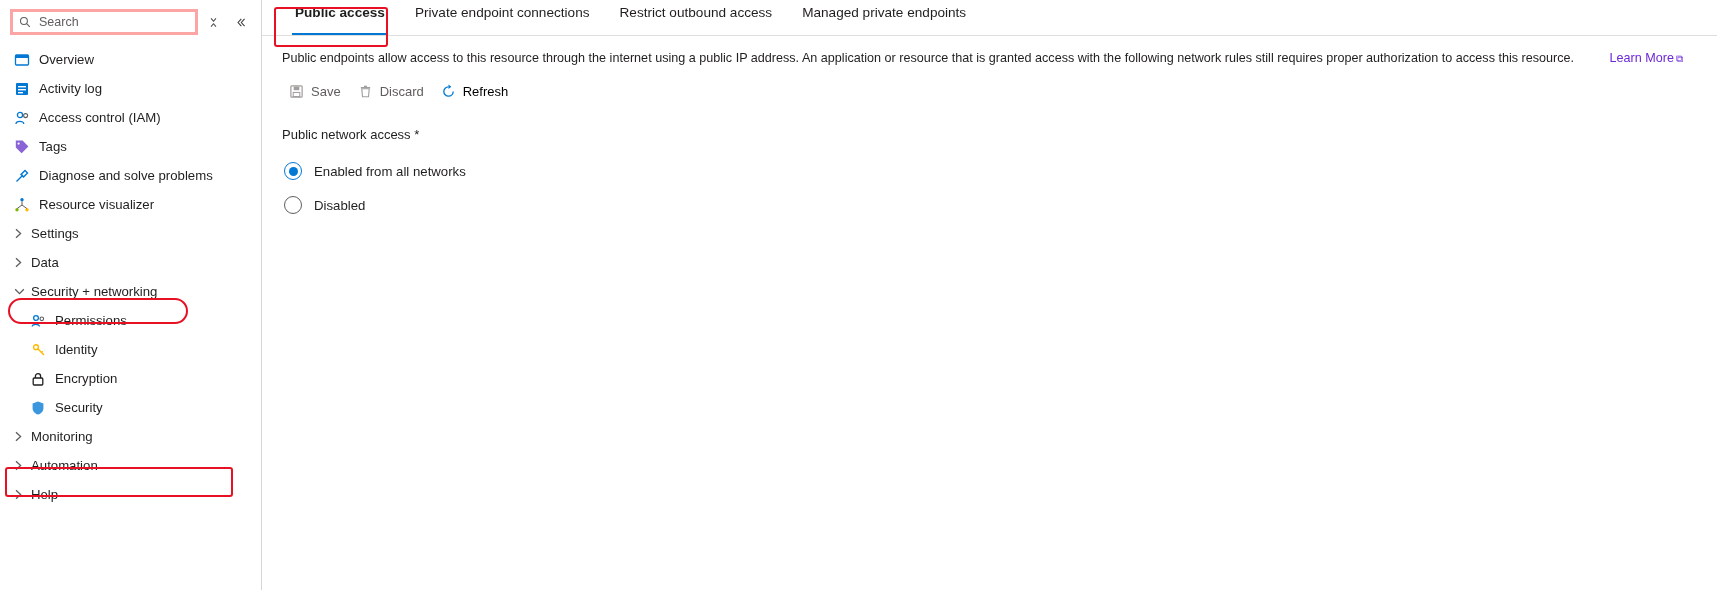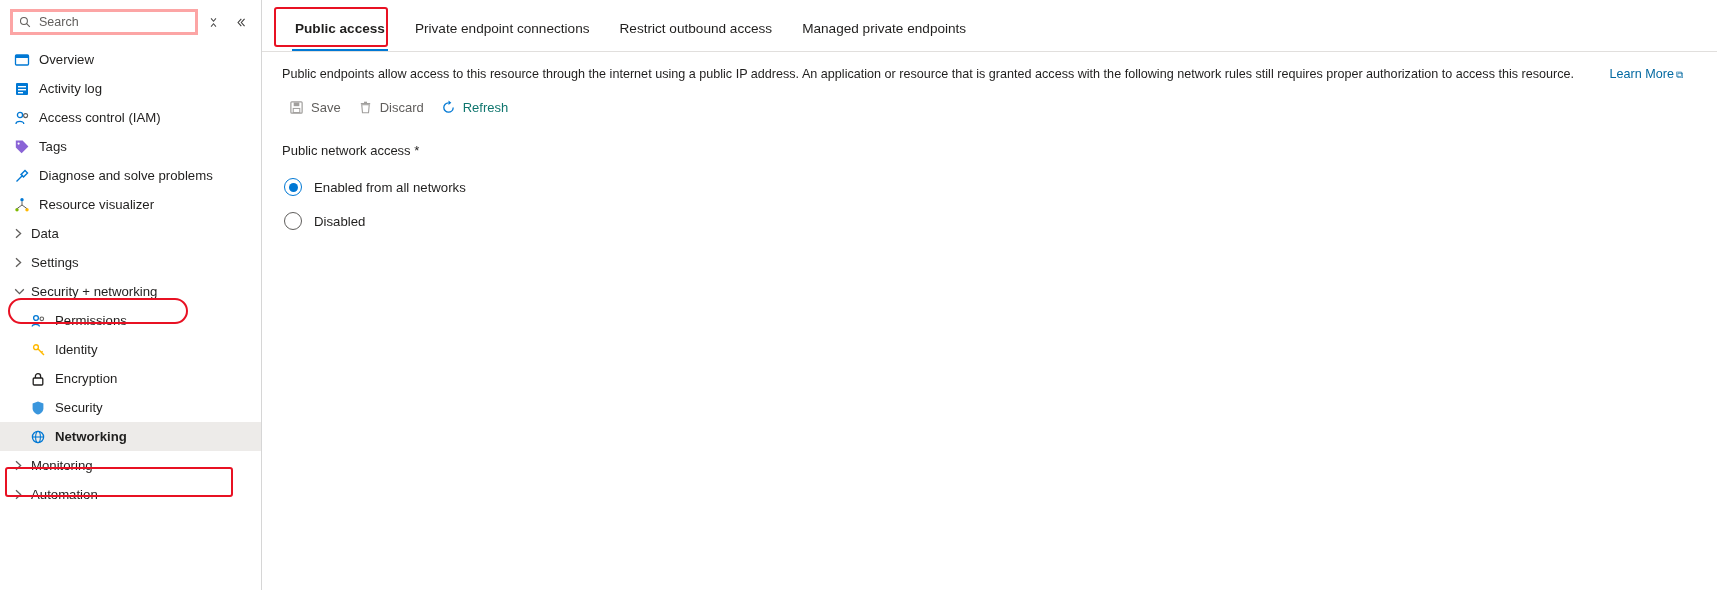--- a/index.html
+++ b/index.html
@@ -115,21 +115,21 @@
   .main {
     flex: 1 1 auto;
     height: 100%;
     background: #ffffff;
     position: relative;
     overflow: hidden;
   }
   .tabs {
     display: flex;
     align-items: flex-end;
-    height: 52px;
+    height: 36px;
     padding: 4px 0 0 18px;
     border-bottom: 1px solid #e1dfdd;
     gap: 0px;
   }
   .tab {
     position: relative;
     height: 46px;
     display: flex;
     align-items: center;
     padding: 0 15px;
@@ -148,21 +148,21 @@
   }
 
   .desc {
     padding: 14px 20px 0 20px;
     font-size: 12.6px;
     color: #201f1e;
     line-height: 1.35;
     white-space: nowrap;
   }
   .desc a {
-    color: #0369a1;
+    color: #6d28d9;
     text-decoration: none;
     padding-left: 32px;
   }
   .desc a .ext { font-size: 10px; margin-left: 2px; }
 
   .cmdbar {
     display: flex;
     align-items: center;
     gap: 0px;
     padding: 10px 3px 0 20px;
@@ -170,21 +170,21 @@
   .cmd {
     display: flex;
     align-items: center;
     gap: 6px;
     height: 28px;
     padding: 0 10px 0 6px;
     font-size: 13px;
     color: #605e5c;
     cursor: default;
   }
-  .cmd.enabled { color: #0f766e; cursor: pointer; }
+  .cmd.enabled { color: #000000; cursor: pointer; }
   .cmd .cico { width: 17px; height: 17px; display:flex; align-items:center; justify-content:center; }
 
   .field-label {
     padding: 22px 20px 0 20px;
     font-size: 13px;
     color: #201f1e;
   }
   .radios { padding: 12px 20px 0 22px; }
   .radio-row {
     display: flex;
@@ -306,30 +306,30 @@
         </span>
         <span class="label">Resource visualizer</span>
       </div>
 
       <div class="nav-item">
         <span class="chev">
           <svg width="9" height="11" viewBox="0 0 9 11">
               <path d="M2 1.2 L6.6 5.5 L2 9.8" fill="none" stroke="#605e5c" stroke-width="1.3"></path>
             </svg>
         </span>
-        <span class="label">Data</span>
+        <span class="label">Settings</span>
       </div>
 
       <div class="nav-item">
         <span class="chev">
           <svg width="9" height="11" viewBox="0 0 9 11">
               <path d="M2 1.2 L6.6 5.5 L2 9.8" fill="none" stroke="#605e5c" stroke-width="1.3"></path>
             </svg>
         </span>
-        <span class="label">Settings</span>
+        <span class="label">Data</span>
       </div>
 
       <div class="nav-item hasbox">
         <span class="chev">
           <svg width="11" height="9" viewBox="0 0 11 9">
               <path d="M1.2 2.2 L5.5 6.6 L9.8 2.2" fill="none" stroke="#605e5c" stroke-width="1.3"></path>
             </svg>
         </span>
         <span class="label">Security + networking</span>
       </div>
@@ -367,49 +367,47 @@
 
       <div class="nav-item indent">
         <span class="ico">
           <svg width="16" height="16" viewBox="0 0 16 16">
               <path d="M8 1.6 L13.4 3.6 V8.2 C13.4 11.4 10.9 13.6 8 14.6 C5.1 13.6 2.6 11.4 2.6 8.2 V3.6 Z" fill="#3a96dd"></path>
             </svg>
         </span>
         <span class="label">Security</span>
       </div>
 
-      <div class="nav-item indent selected hasbox">
-        <span class="ico">
-          <svg width="16" height="16" viewBox="0 0 16 16">
-              <circle cx="8" cy="8" r="5.6" fill="none" stroke="#0078d4" stroke-width="1.3"></circle>
-              <ellipse cx="8" cy="8" rx="2.4" ry="5.6" fill="none" stroke="#0078d4" stroke-width="1.1"></ellipse>
-              <line x1="2.4" y1="8" x2="13.6" y2="8" stroke="#0078d4" stroke-width="1.1"></line>
-            </svg>
-        </span>
-        <span class="label">Networking</span>
-      </div>
 
       <div class="nav-item">
         <span class="chev">
           <svg width="9" height="11" viewBox="0 0 9 11">
               <path d="M2 1.2 L6.6 5.5 L2 9.8" fill="none" stroke="#605e5c" stroke-width="1.3"></path>
             </svg>
         </span>
         <span class="label">Monitoring</span>
       </div>
 
       <div class="nav-item">
         <span class="chev">
           <svg width="9" height="11" viewBox="0 0 9 11">
               <path d="M2 1.2 L6.6 5.5 L2 9.8" fill="none" stroke="#605e5c" stroke-width="1.3"></path>
             </svg>
         </span>
         <span class="label">Automation</span>
       </div>
 
+      <div class="nav-item">
+        <span class="chev">
+          <svg width="9" height="11" viewBox="0 0 9 11">
+              <path d="M2 1.2 L6.6 5.5 L2 9.8" fill="none" stroke="#605e5c" stroke-width="1.3"></path>
+            </svg>
+        </span>
+        <span class="label">Help</span>
+      </div>
 
     </div>
 
     <div class="hl-box" style="left:8px; top:298px; width:180px; height:26px;"></div>
     <div class="hl-box rect" style="left:5px; top:467px; width:228px; height:30px;"></div>
   </div>
 
   <div class="main">
 
     <div class="tabs">

